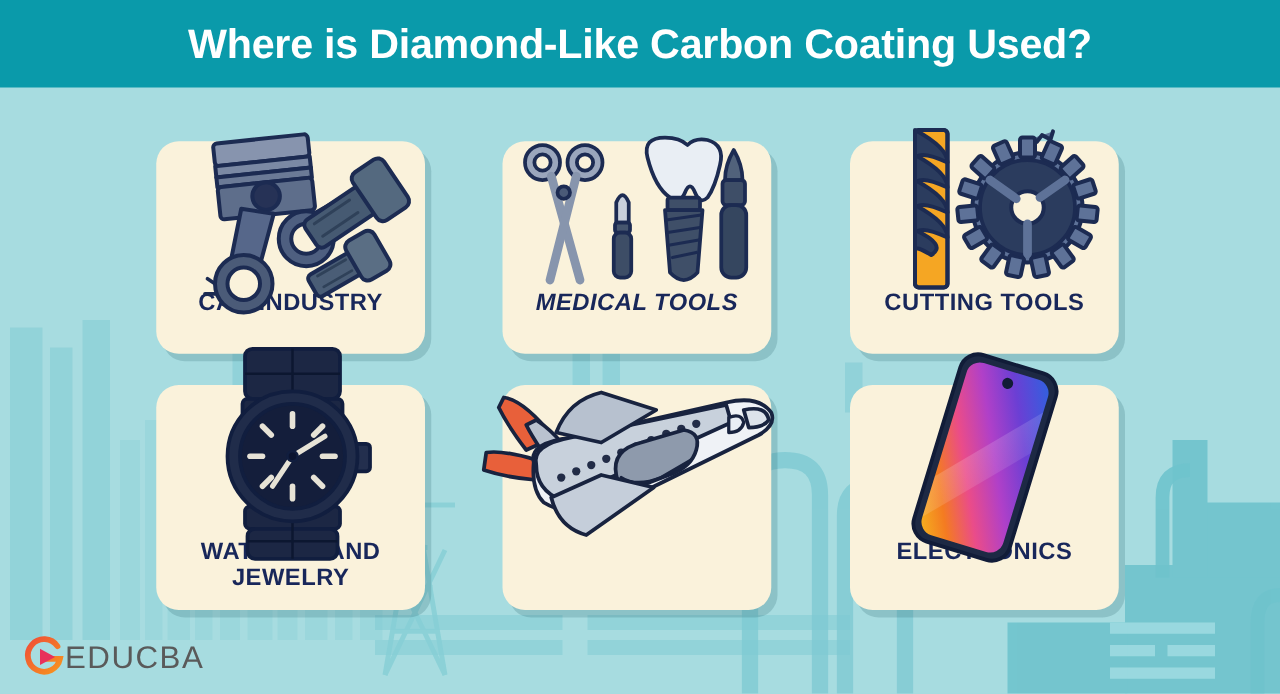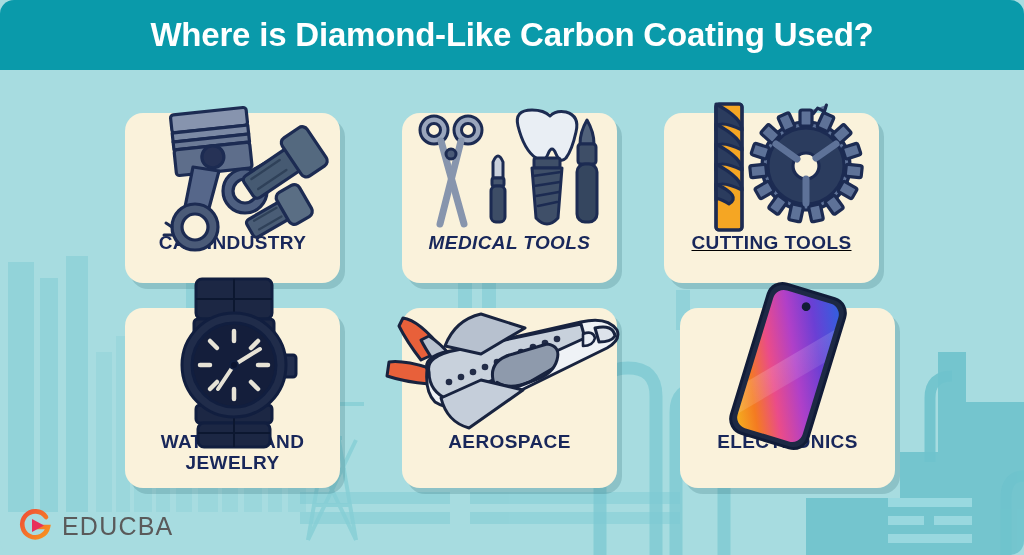--- a/index.html
+++ b/index.html
@@ -12,21 +12,20 @@
     overflow: hidden;
     font-family: "Liberation Sans", sans-serif;
     background: #A7DCE0;
   }
   #infographic {
     position: relative;
     width: 1024px;
     height: 555px;
     background: #A7DCE0;
     overflow: hidden;
-    border-radius: 14px;
   }
 
   
   .bg-layer {
     position: absolute;
     inset: 0;
     pointer-events: none;
   }
 
   
@@ -88,36 +87,36 @@
   .card.r1 { top: 43px; height: 170px; }
   .card.r1 .card-art { height: 118px; }
   .card.r1 .card-label { margin-top: 2px; }
   
   .card.r2 { top: 238px; height: 180px; }
   .card.r2 .card-art { height: 120px; }
   .card.r2 .card-label { margin-top: 4px; }
 
   .c1 { left: 125px; }
   .c2 { left: 402px; font-style: italic; }
-  .c3 { left: 664px; text-decoration: underline; }
+  .c3 { left: 680px; }
   .c4 { left: 125px; }
   .c5 { left: 402px; }
   .c6 { left: 680px; }
 
   
   .card.r2.c4 .card-label { font-size: 19px; }
 
   
   .footer {
     position: absolute;
     left: 18px;
     bottom: 12px;
     display: flex;
     align-items: center;
-    gap: 10px;
+    gap: 0;
     z-index: 6;
   }
   .logo-mark {
     width: 34px;
     height: 34px;
     position: relative;
   }
   .logo-text {
     color: #5A5A5A;
     font-size: 25px;
@@ -434,21 +433,20 @@
 
             <path d="M60 48 Q70 22 96 16 L140 30 L96 56 Z" fill="#B7C1CF"></path>
 
             <path d="M108 82 Q104 62 128 56 L162 46 Q176 48 172 62 Q168 76 150 82 L124 92 Q110 94 108 82 Z" fill="#8E9AAC"></path>
             <path d="M112 84 Q124 92 144 84 L168 70" fill="none" stroke-width="2.6"></path>
 
             <path d="M56 100 Q62 124 84 130 L138 92 L96 82 Z" fill="#C5CEDA"></path>
           </g>
         </svg>
       </div>
-      <div class="card-label">AEROSPACE</div>
     </div>
 
     <div class="card r2 c6">
       <div class="card-art">
         <svg width="190" height="145" viewBox="0 0 190 145">
           <defs>
             <linearGradient id="screenGrad" x1="0%" y1="100%" x2="100%" y2="0%">
               <stop offset="0%" stop-color="#F5B51E"></stop>
               <stop offset="18%" stop-color="#F47B21"></stop>
               <stop offset="36%" stop-color="#EA4C89"></stop>

